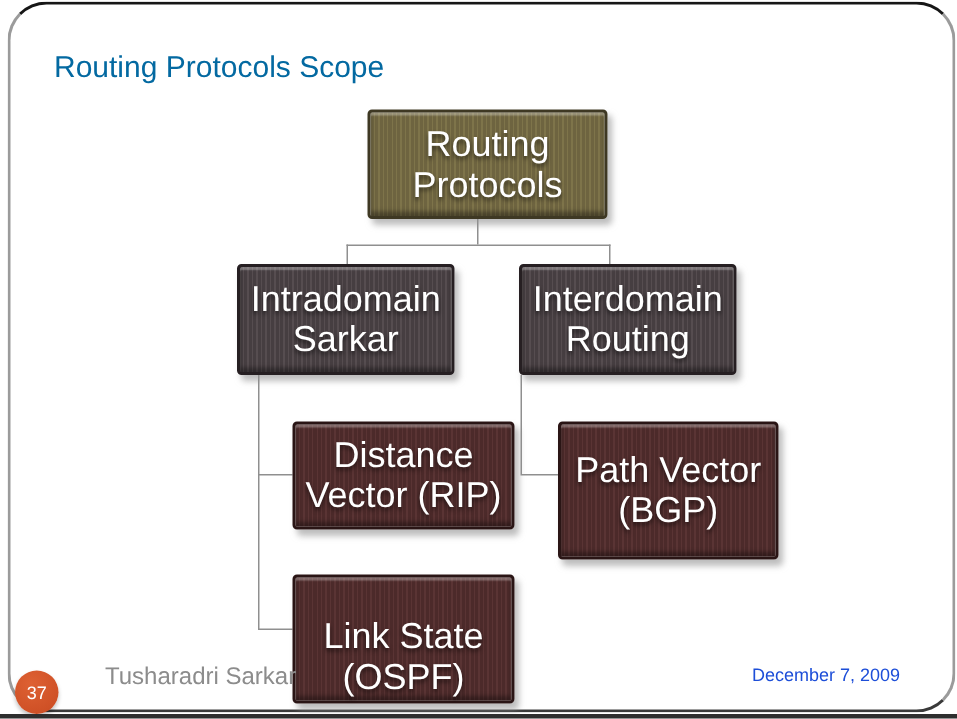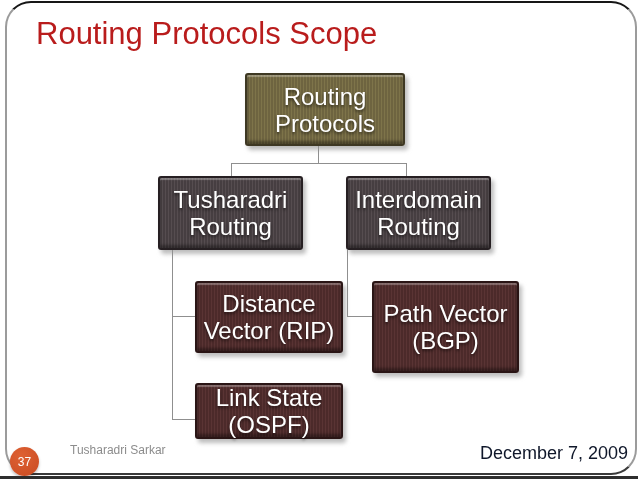--- a/index.html
+++ b/index.html
@@ -18,22 +18,22 @@
     border-bottom-color: #3a3a3a;
     border-radius: 26px;
     background: #ffffff;
   }
   .bottom-edge-bar {
     position: absolute; left: 0; bottom: 0; width: 638px; height: 3px;
     background: #2e2e2e;
   }
 
   .slide-title {
-    position: absolute; left: 36px; top: 19px;
-    font-size: 31px; line-height: 30px; color: #b91c1c;
+    position: absolute; left: 36px; top: 30px;
+    font-size: 20px; line-height: 30px; color: #0369a1;
     white-space: nowrap;
   }
 
   
   .conn { position: absolute; background: #8f8f8f; }
   .c-root-v   { left: 318px; top: 146px; width: 1px; height: 17px; }
   .c-top-h    { left: 231px; top: 163px; width: 176px; height: 1px; }
   .c-left-v   { left: 231px; top: 163px; width: 1px; height: 14px; }
   .c-right-v  { left: 406px; top: 163px; width: 1px; height: 14px; }
   .c-intra-v  { left: 172px; top: 250px; width: 1px; height: 170px; }
@@ -67,38 +67,38 @@
   }
   .node-maroon {
     background: repeating-linear-gradient(90deg, #4c2a2a 0 2px, #5a3434 2px 3px);
     border: 2px solid #2a1515;
   }
   #node-routing-protocols  { left: 245px; top: 73px;  width: 160px; height: 73px; }
   #node-intradomain        { left: 158px; top: 176px; width: 145px; height: 74px; }
   #node-interdomain        { left: 334px; top: 176px; width: 145px; height: 74px; margin-left: 12px; }
   #node-distance-vector    { left: 195px; top: 281px; width: 148px; height: 72px; }
   #node-path-vector        { left: 372px; top: 281px; width: 147px; height: 92px; }
-  #node-link-state         { left: 195px; top: 383px; width: 148px; height: 56px; }
+  #node-link-state         { left: 195px; top: 383px; width: 148px; height: 86px; align-items: flex-end; }
 
   
   .page-badge {
     position: absolute; left: 10px; top: 447px; width: 29px; height: 29px;
     border-radius: 50%;
     background: radial-gradient(circle at 38% 30%, #de6133, #c94a21);
     box-shadow: 0 2px 3px rgba(0,0,0,0.25);
     color: #ffffff; font-size: 12px;
     display: flex; align-items: center; justify-content: center;
   }
   .author-text {
     position: absolute; left: 70px; top: 443px;
-    font-size: 12px; color: #8c8c8c; white-space: nowrap;
+    font-size: 16px; color: #8c8c8c; white-space: nowrap;
   }
   .date-text {
     position: absolute; left: 480px; top: 443px; width: 120px;
-    font-size: 18px; color: #0f172a; text-align: right; white-space: nowrap;
+    font-size: 12px; color: #1d4ed8; text-align: right; white-space: nowrap;
   }
 </style>
 </head>
 <body>
 
 <div class="stage">
 
   <div class="frame"></div>
 
   <div class="slide-title">Routing Protocols Scope</div>
@@ -110,21 +110,21 @@
   <div class="conn c-intra-v"></div>
   <div class="conn c-dv-h"></div>
   <div class="conn c-ls-h"></div>
   <div class="conn c-inter-v"></div>
   <div class="conn c-pv-h"></div>
 
   <div class="node node-olive" id="node-routing-protocols">
     <span>Routing Protocols</span>
   </div>
   <div class="node node-charcoal" id="node-intradomain">
-    <span>Tusharadri Routing</span>
+    <span>Intradomain Sarkar</span>
   </div>
   <div class="node node-charcoal" id="node-interdomain">
     <span>Interdomain Routing</span>
   </div>
   <div class="node node-maroon" id="node-distance-vector">
     <span>Distance Vector (RIP)</span>
   </div>
   <div class="node node-maroon" id="node-path-vector">
     <span>Path Vector (BGP)</span>
   </div>

